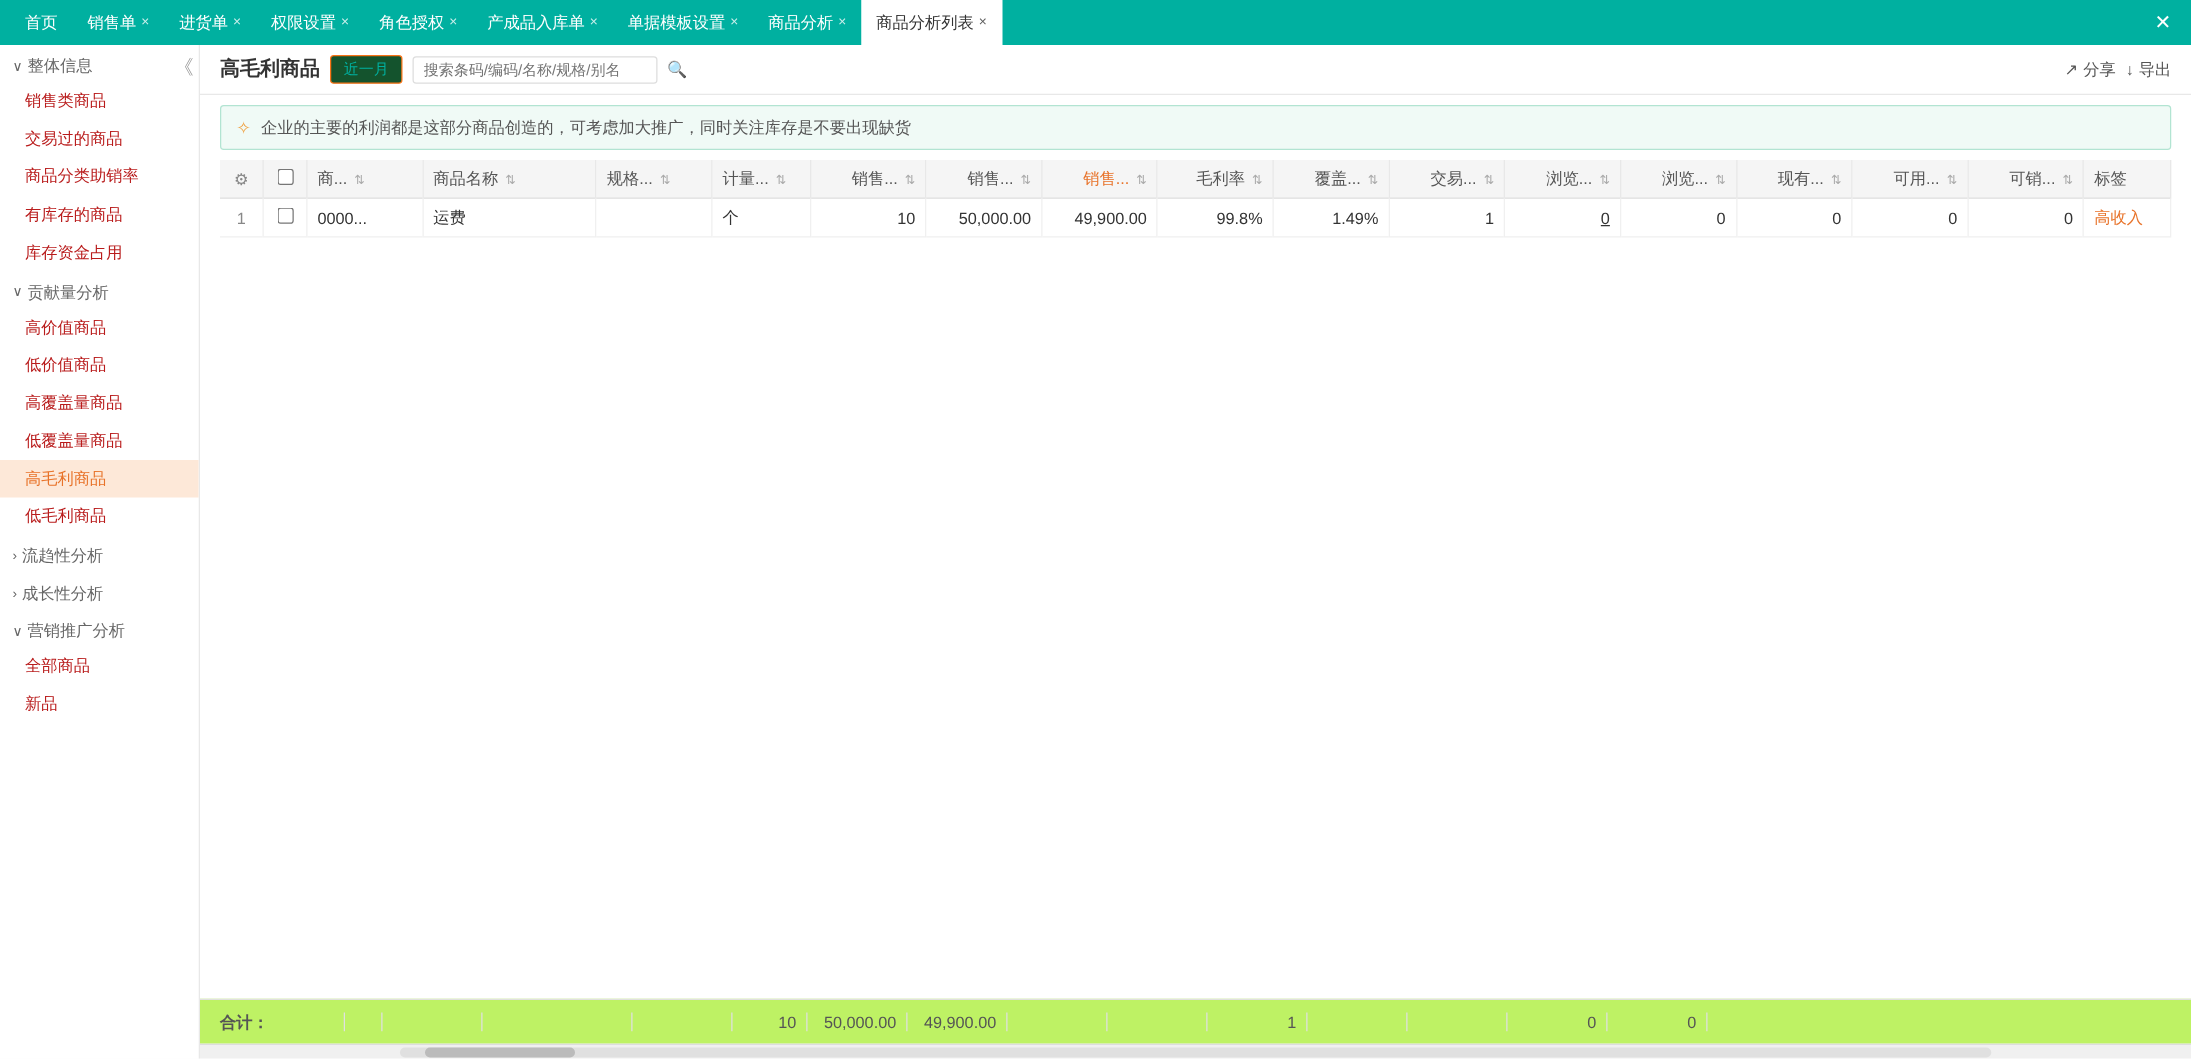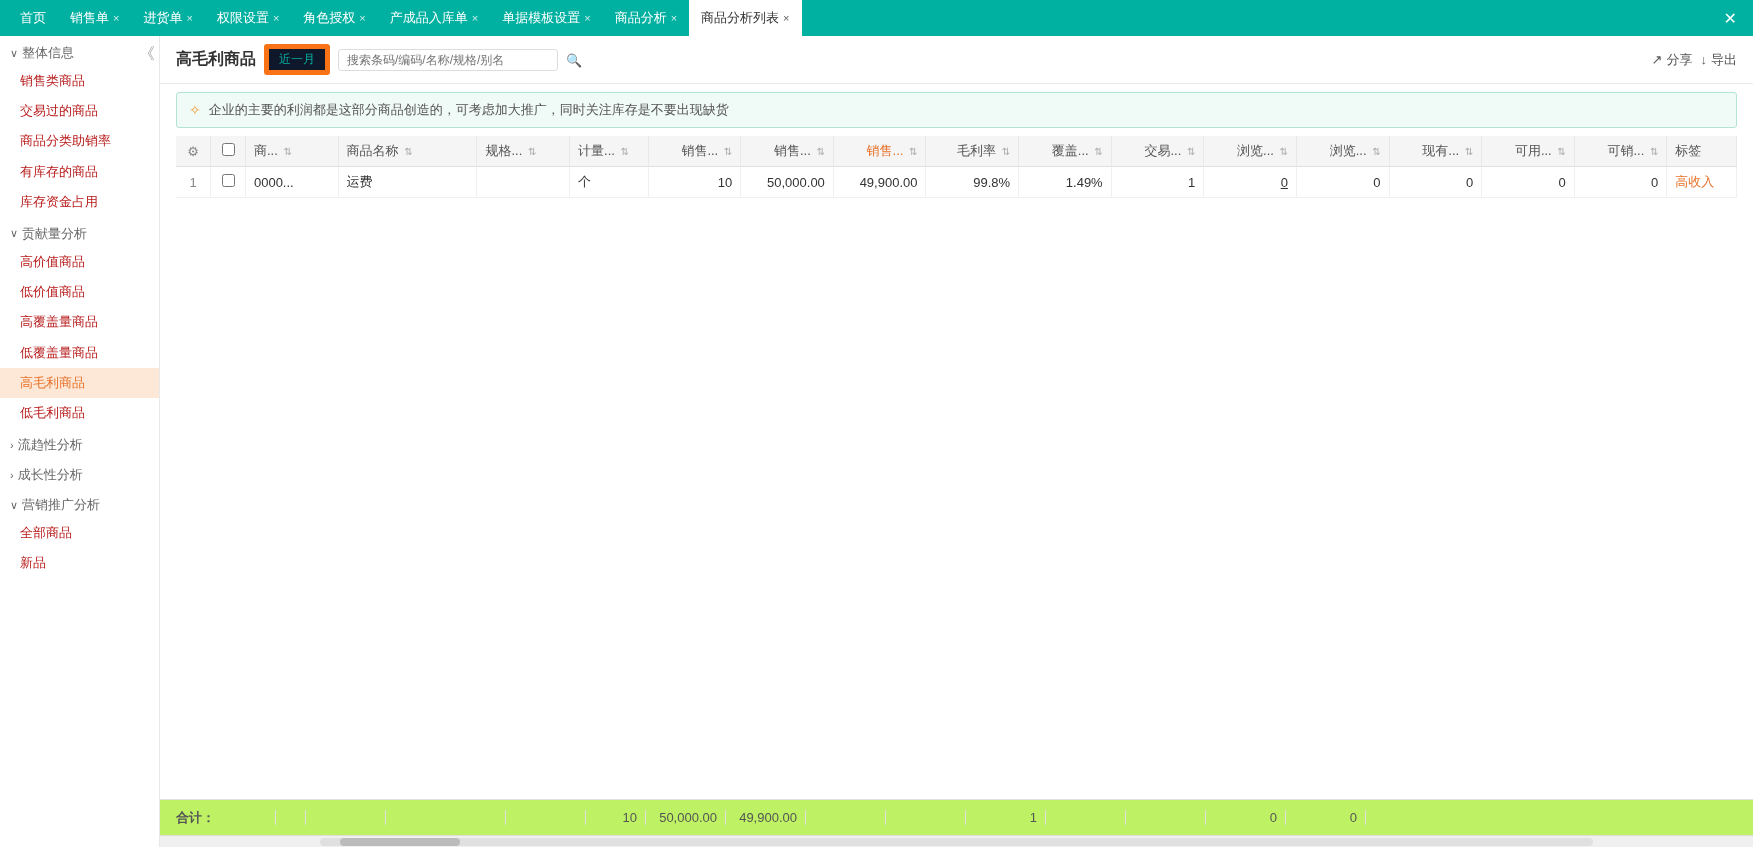--- a/index.html
+++ b/index.html
@@ -108,33 +108,33 @@
       border-bottom: 1px solid #e8e8e8;
       gap: 8px;
       background: white;
     }
     .content-title {
       font-size: 16px;
       font-weight: bold;
       color: #333;
     }
     .filter-btn {
-      background: #0f172a;
-      border: 5px solid #f97316;
+      background: #14532d;
+      border: 1px solid #f97316;
       color: #00b0a0;
       padding: 2px 10px;
       border-radius: 3px;
       cursor: pointer;
       font-size: 12px;
     }
     .search-box {
       border: 1px solid #ddd;
       border-radius: 3px;
       padding: 3px 8px;
-      width: 220px;
+      width: 196px;
       font-size: 12px;
       outline: none;
       color: #999;
     }
     .search-icon-btn {
       background: none;
       border: none;
       cursor: pointer;
       color: #999;
       font-size: 16px;

